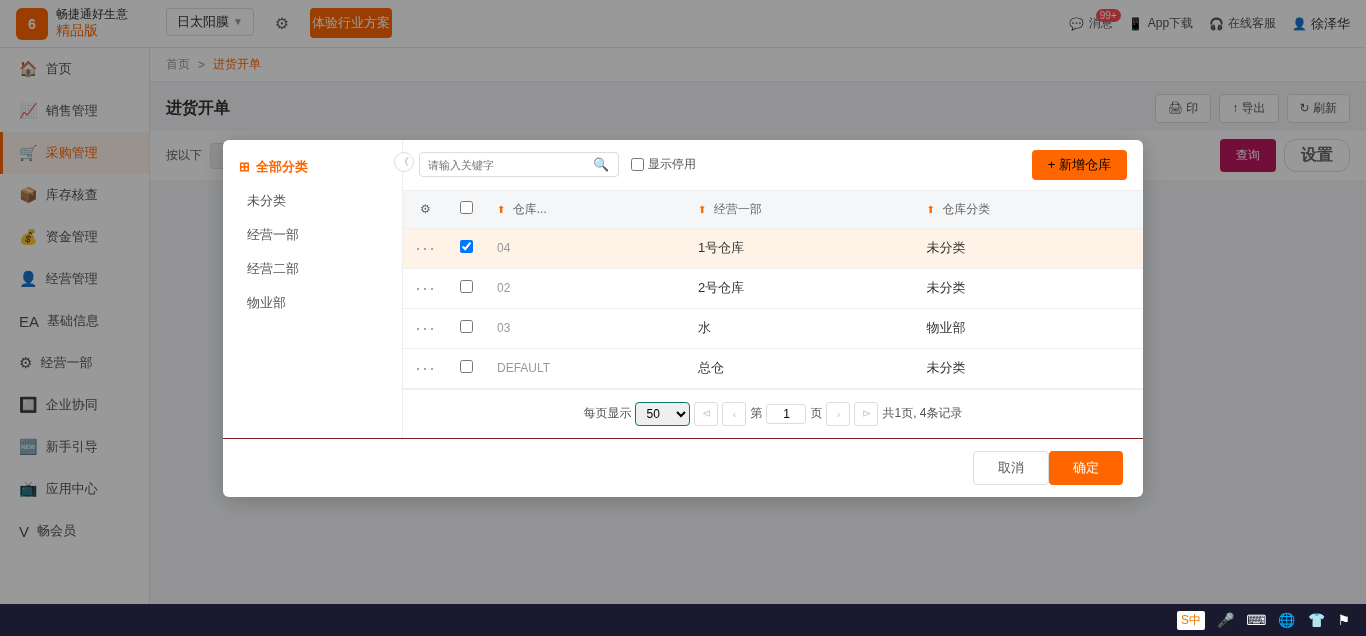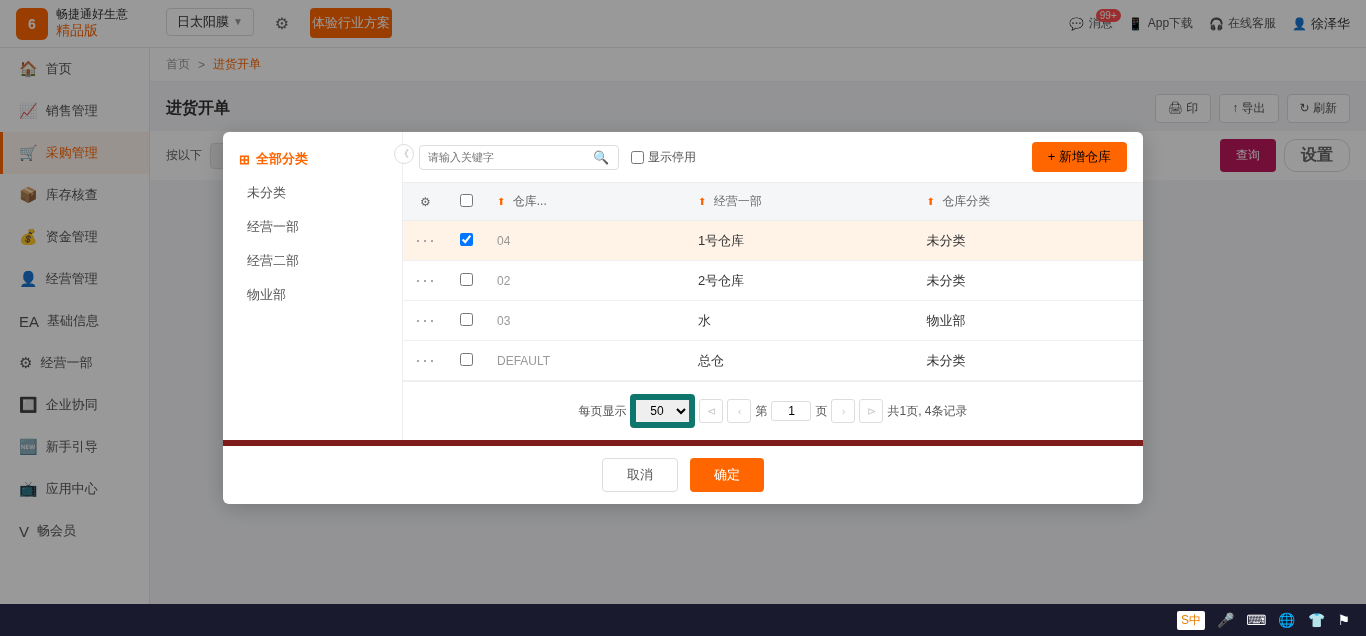--- a/index.html
+++ b/index.html
@@ -261,40 +261,40 @@
     }
 
     
     .pagination {
       padding: 12px 16px;
       display: flex; align-items: center; justify-content: center;
       gap: 4px; border-top: 1px solid #eee;
       font-size: 12px; color: #555;
     }
     .page-size-select {
-      border: 6px solid #0f766e; border-radius: 4px;
-      padding: 3px 6px; font-size: 12px; text-align: center;
+      border: 1px solid #0f766e; border-radius: 4px;
+      padding: 3px 6px; font-size: 12px;
     }
     .page-btn {
       width: 24px; height: 24px; border: 1px solid #ddd;
       background: #fff; border-radius: 3px; cursor: pointer;
       display: flex; align-items: center; justify-content: center;
       font-size: 11px; color: #555;
     }
     .page-btn:disabled { color: #ccc; cursor: default; }
     .page-input {
       width: 40px; border: 1px solid #ddd; border-radius: 3px;
       padding: 2px 6px; text-align: center; font-size: 12px;
     }
 
     
     .modal-footer {
       padding: 12px 20px;
-      border-top: 6px solid #7f1d1d;
-      display: flex; justify-content: center; gap: 12px;
+      border-top: 1px solid #7f1d1d;
+      display: flex; justify-content: flex-end; gap: 0;
     }
     .cancel-btn {
       padding: 7px 24px; border: 1px solid #ddd; background: #fff;
       border-radius: 4px; cursor: pointer; font-size: 13px; color: #555;
     }
     .confirm-btn {
       padding: 7px 24px; border: none; background: #ff6600;
       border-radius: 4px; cursor: pointer; font-size: 13px; color: #fff;
     }
 

